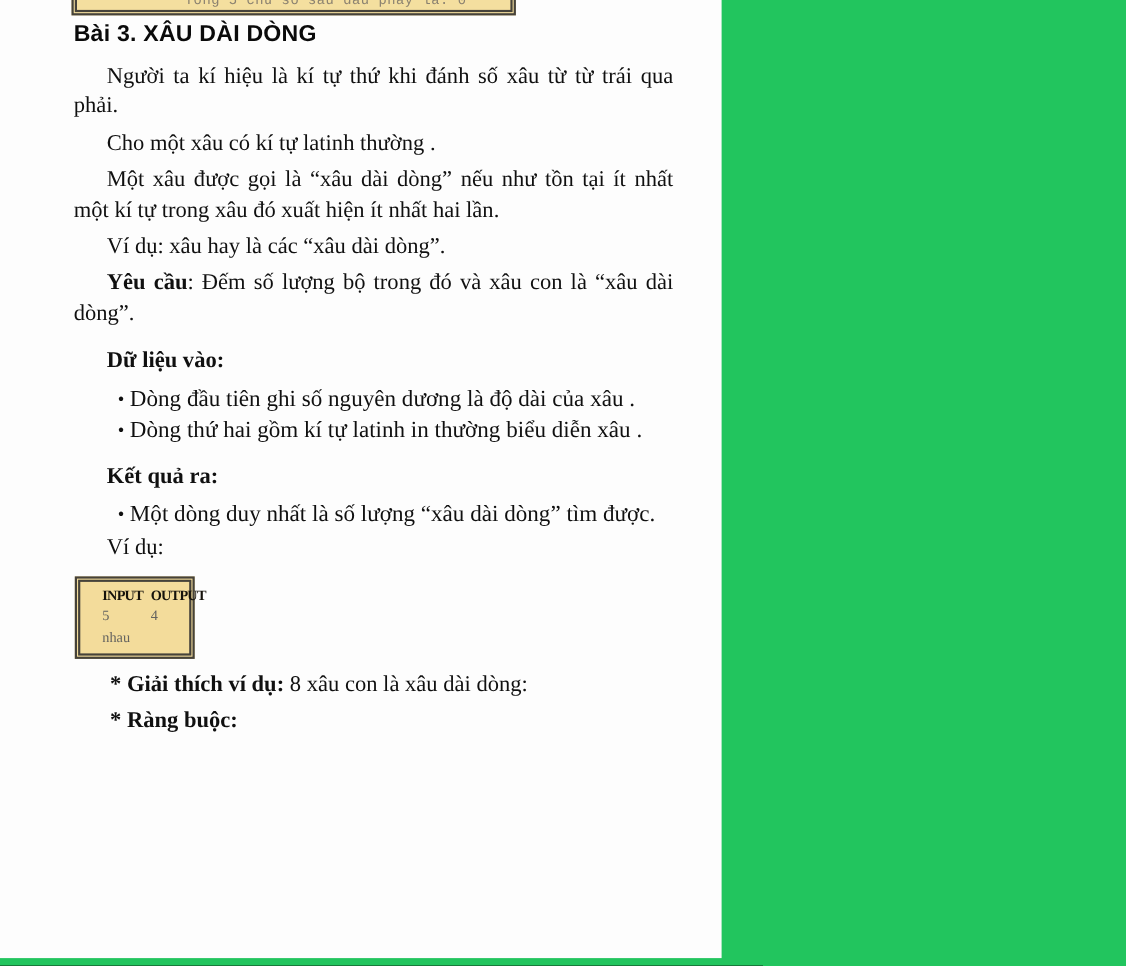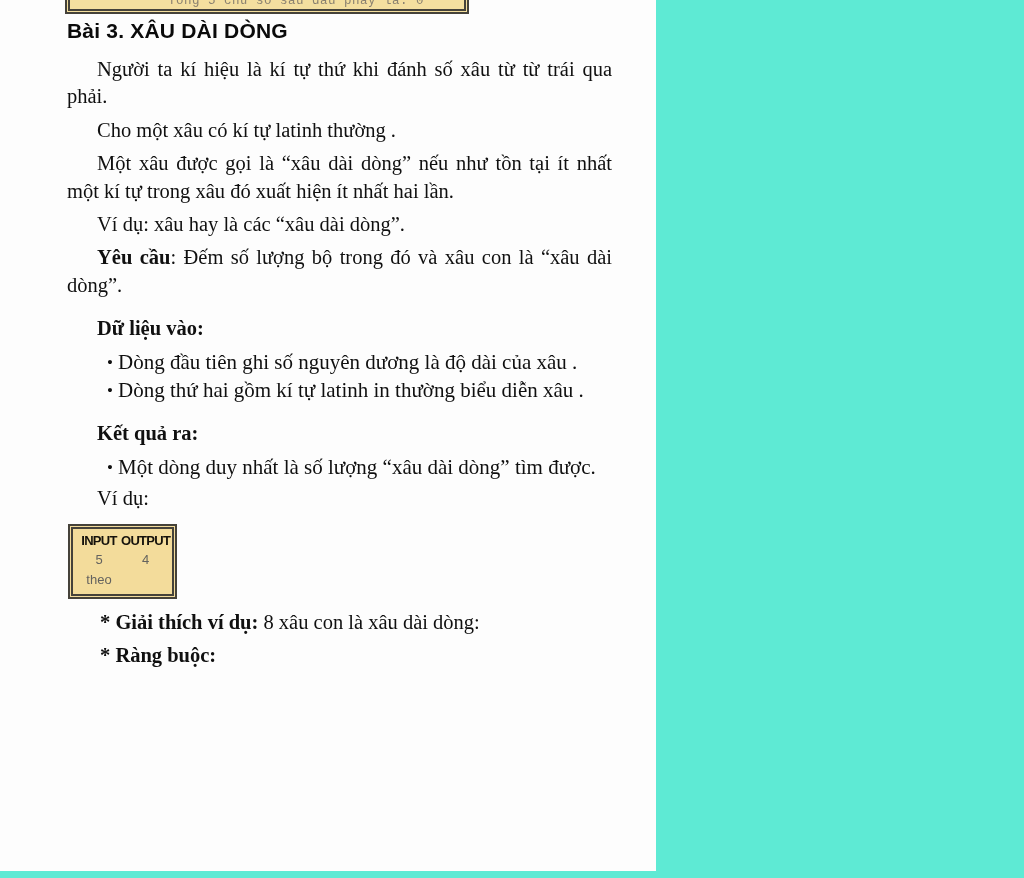--- a/index.html
+++ b/index.html
@@ -1,17 +1,17 @@
 <!DOCTYPE html>
 <html><head>
 <meta charset="utf-8">
 <style>
   html,body{margin:0;padding:0;background:#000;}
   .screen{
-    position:relative;width:1024px;height:878px;background:#5eead4;
+    position:relative;width:1024px;height:878px;background:#22c55e;
     overflow:hidden;font-family:"Liberation Serif",serif;
   }
   .doc{
     position:absolute;left:0;top:0;width:656px;height:871px;
     background:#fdfdfd;overflow:hidden;
   }
   
   .topbar{
     position:absolute;left:65px;top:-15px;width:404px;height:29px;
     background:#f4df9f;border:5px double #45423a;box-sizing:border-box;
@@ -42,23 +42,23 @@
     text-align:justify;padding-left:60px;text-indent:-9px;margin:0 0 1px;
   }
   ul.blist li::before{
     content:"\2022";position:absolute;left:40px;top:0;
     font-size:17px;text-indent:0;
   }
   
   .iobox{
     margin:11px 0 10px 1px;width:109px;box-sizing:border-box;
     background:#f3dc9b;border:5px double #45423a;
-    font-family:Liberation Sans, sans-serif;
-    padding:3px 2px 5px 4px;
-    display:grid;grid-template-columns:44px auto;row-gap:1px;text-align:center;
+    font-family:Liberation Serif, serif;
+    padding:3px 2px 5px 20px;
+    display:grid;grid-template-columns:44px auto;row-gap:1px;
   }
   .iobox .hd{
     font-weight:700;font-size:13px;color:#15120b;letter-spacing:-.7px;
     line-height:17px;white-space:nowrap;
   }
   .iobox .val{
     font-size:13px;color:#64635f;line-height:19px;white-space:nowrap;
   }
 </style>
 </head>
@@ -98,21 +98,21 @@
         <li><span>Một dòng duy nhất là số lượng “xâu dài dòng” tìm được.</span></li>
       </ul>
 
       <p>Ví dụ:</p>
 
       <div class="iobox">
         <span class="hd">INPUT</span>
         <span class="hd">OUTPUT</span>
         <span class="val">5</span>
         <span class="val">4</span>
-        <span class="val">theo</span>
+        <span class="val">nhau</span>
         <span class="val"></span>
       </div>
 
       <p class="starp"><b>* Giải thích ví dụ:</b><span> 8 xâu con là xâu dài dòng:</span></p>
 
       <p class="headp starp">* Ràng buộc:</p>
 
 
     </div>
   </div>

